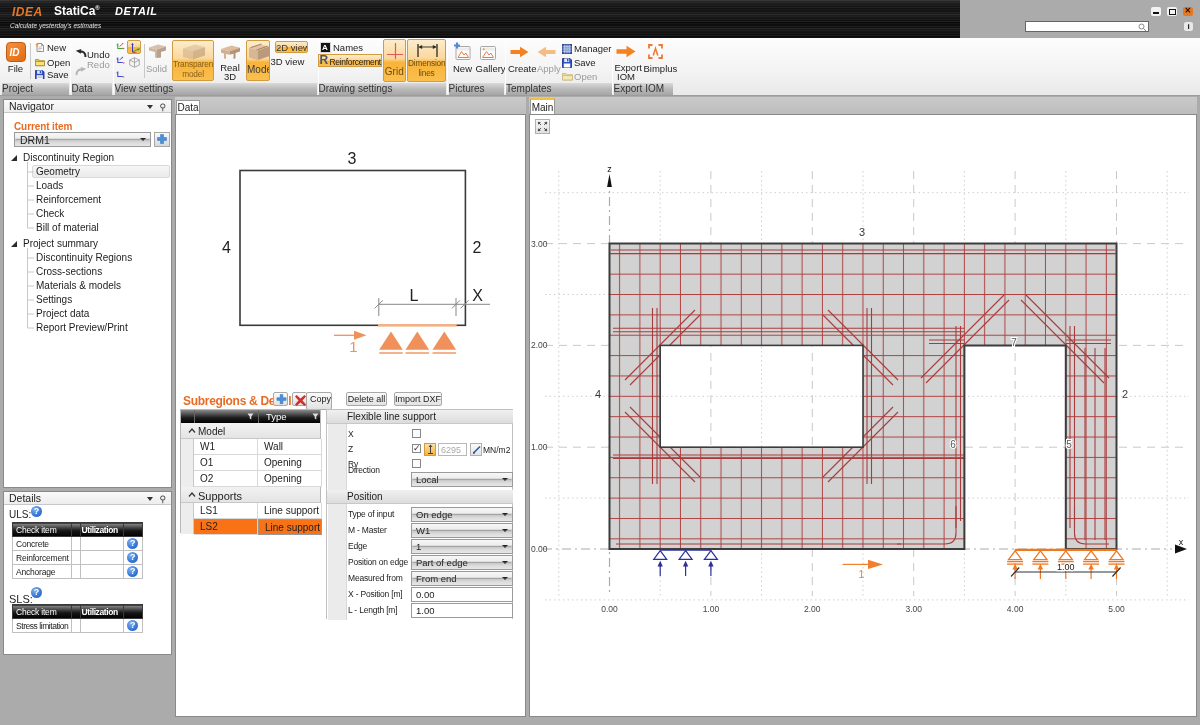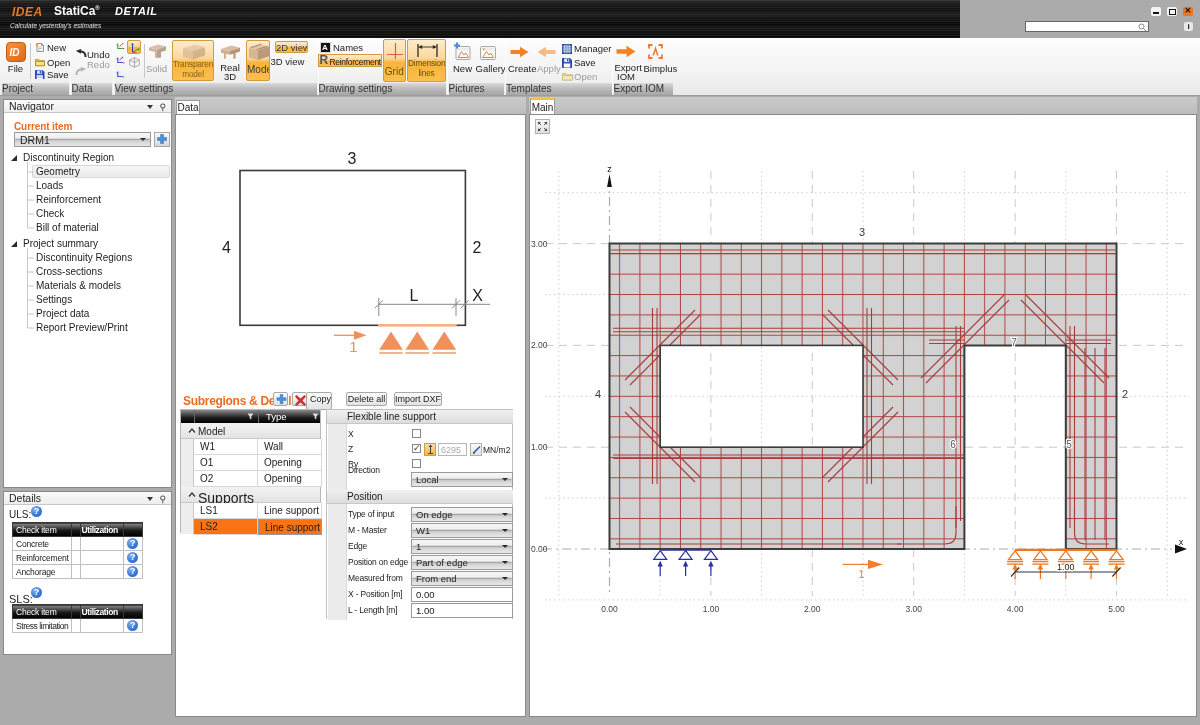--- a/index.html
+++ b/index.html
@@ -498,21 +498,21 @@
       <div class="abs cell" style="left:77px; top:29px;">Wall</div>
     <div class="abs cell" style="left:13px; top:45px;">O1</div>
       <div class="abs cell" style="left:77px; top:45px;">Opening</div>
     <div class="abs cell" style="left:13px; top:61px;">O2</div>
       <div class="abs cell" style="left:77px; top:61px;">Opening</div>
 
     <div class="abs grouprow" style="top:77px;"></div>
     <svg class="abs" style="left:7px; top:82px;" width="8" height="5" viewBox="0 0 8 5">
         <path d="M1 4.5 L4 1 L7 4.5" fill="none" stroke="#333" stroke-width="1.2"></path>
       </svg>
-    <div class="abs" style="left:17px; top:80px; font-size:14px; color:#222;">Supports</div>
+    <div class="abs" style="left:17px; top:80px; font-size:11px; color:#222;">Supports</div>
     <div class="abs selcol" style="top:93px; height:31px;"></div>
     <div class="abs cell" style="left:13px; top:93px;">LS1</div>
       <div class="abs cell" style="left:77px; top:93px;">Line support</div>
     <div class="abs cell sel" style="left:13px; top:109px;">LS2</div>
       <div class="abs cell sel" style="left:77px; top:109px; border:1px solid #999;">Line support</div>
   </div>
 
   <div class="abs" style="left:150px; top:294px; width:187px; height:210px; border:1px solid #c0c0c0; border-bottom:none;">
     <div class="abs phdr" style="top:0px;">Flexible line support</div>
     <div class="abs" style="left:1px; top:14px; width:19px; height:180px; background:#ebebeb; border-right:1px solid #d8d8d8;"></div>

